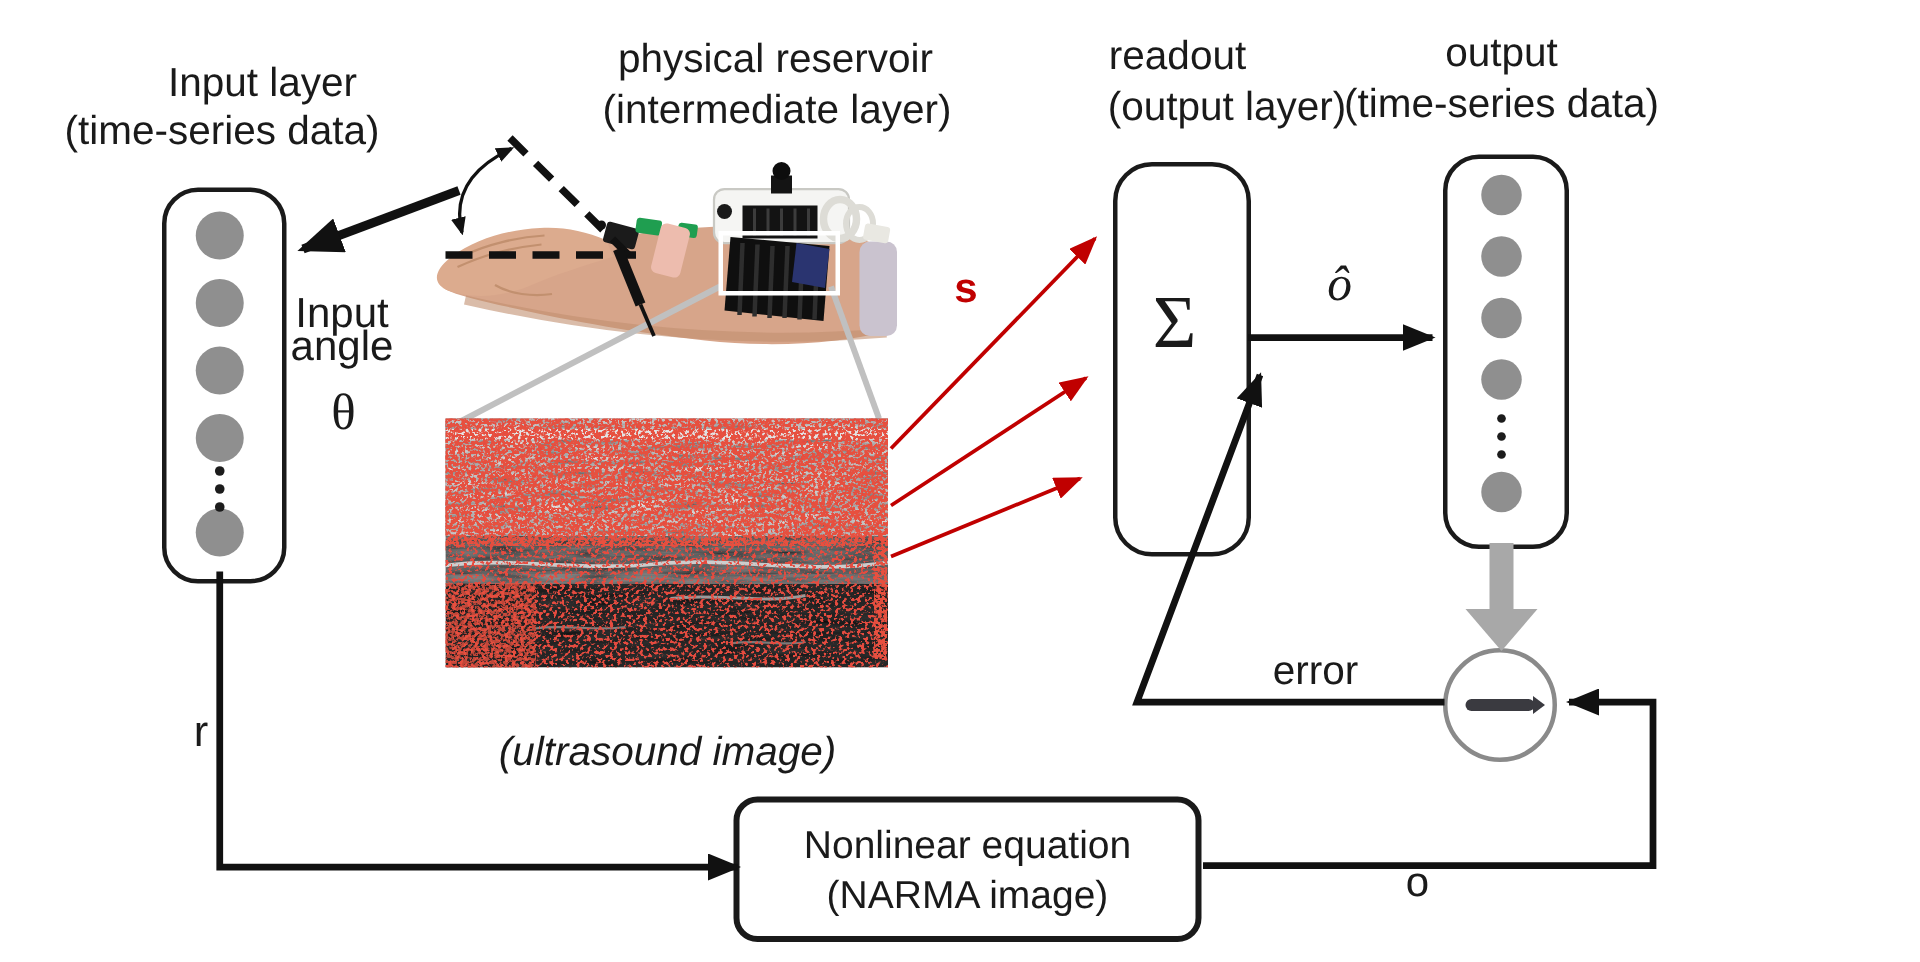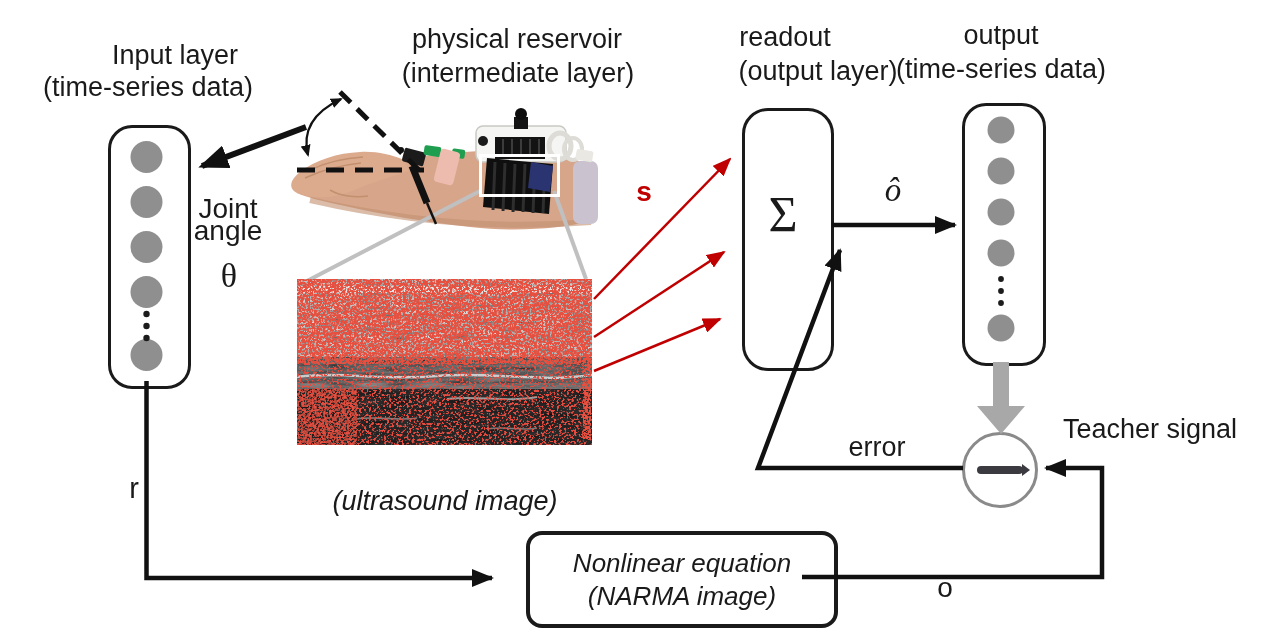--- a/index.html
+++ b/index.html
@@ -134,21 +134,21 @@
       <rect x="0" y="0" width="295" height="85" filter="url(#usr1)"></rect>
       <rect x="286" y="55" width="8" height="105" filter="url(#usr1)"></rect>
       <rect x="0" y="110" width="60" height="56" filter="url(#usr1)" opacity="0.8"></rect>
     </svg>
   </div>
 
   <div class="box" style="left:108px;top:125px;width:77px;height:258px;z-index:4;"></div>
   <div class="box" style="left:742px;top:108px;width:86px;height:257px;border-radius:26px;z-index:4;"></div>
   <div class="box" style="left:962px;top:103px;width:78px;height:257px;z-index:4;"></div>
 
-  <div class="box narma" style="left:526px;top:531px;width:304px;height:89px;z-index:4;font-style:italic;">
+  <div class="box narma" style="left:489px;top:531px;width:304px;height:89px;z-index:4;">
     <div>Nonlinear equation</div>
     <div>(NARMA image)</div>
   </div>
 
   <div class="comparator" style="z-index:4;">
     <div class="minus-bar">
         <div class="minus-tip"></div>
       </div>
   </div>
 
@@ -235,27 +235,26 @@
 
   <div class="lbl" style="left:146px;top:40px;z-index:6;margin-left:29px;">Input layer</div>
   <div class="lbl" style="left:148px;top:72px;z-index:6;">(time-series data)</div>
   <div class="lbl" style="left:517px;top:24px;z-index:6;">physical reservoir</div>
   <div class="lbl" style="left:518px;top:58px;z-index:6;">(intermediate layer)</div>
   <div class="lbl" style="left:785px;top:22px;z-index:6;">readout</div>
   <div class="lbl" style="left:818px;top:56px;z-index:6;">(output layer)</div>
   <div class="lbl" style="left:1001px;top:20px;z-index:6;">output</div>
   <div class="lbl" style="left:1001px;top:54px;z-index:6;">(time-series data)</div>
 
-  <div class="lbl" style="left:228px;top:193px;font-size:28px;z-index:6;">Joint</div>
+  <div class="lbl" style="left:228px;top:193px;font-size:28px;z-index:6;">Input</div>
   <div class="lbl" style="left:228px;top:215px;font-size:28px;z-index:6;">angle</div>
   <div class="lbl serif" style="left:229px;top:256px;font-size:34px;z-index:6;">θ</div>
 
   <div class="lbl red" style="left:644px;top:176px;font-size:28px;z-index:6;">s</div>
   <div class="lbl serif" style="left:783px;top:186px;font-size:50px;z-index:6;">Σ</div>
   <div class="lbl serif" style="left:893px;top:172px;font-size:33px;font-style:italic;z-index:6;">ô</div>
   <div class="lbl" style="left:877px;top:432px;z-index:6;">error</div>
-  <div class="lbl" style="left:1150px;top:414px;z-index:6;">Teacher signal</div>
   <div class="lbl" style="left:134px;top:472px;font-size:29px;z-index:6;">r</div>
   <div class="lbl" style="left:945px;top:572px;font-size:28px;z-index:6;">o</div>
 
   <div class="lbl" style="left:445px;top:486px;z-index:6;font-style:italic;">(ultrasound image)</div>
 
 </div>
 
 </body></html>

